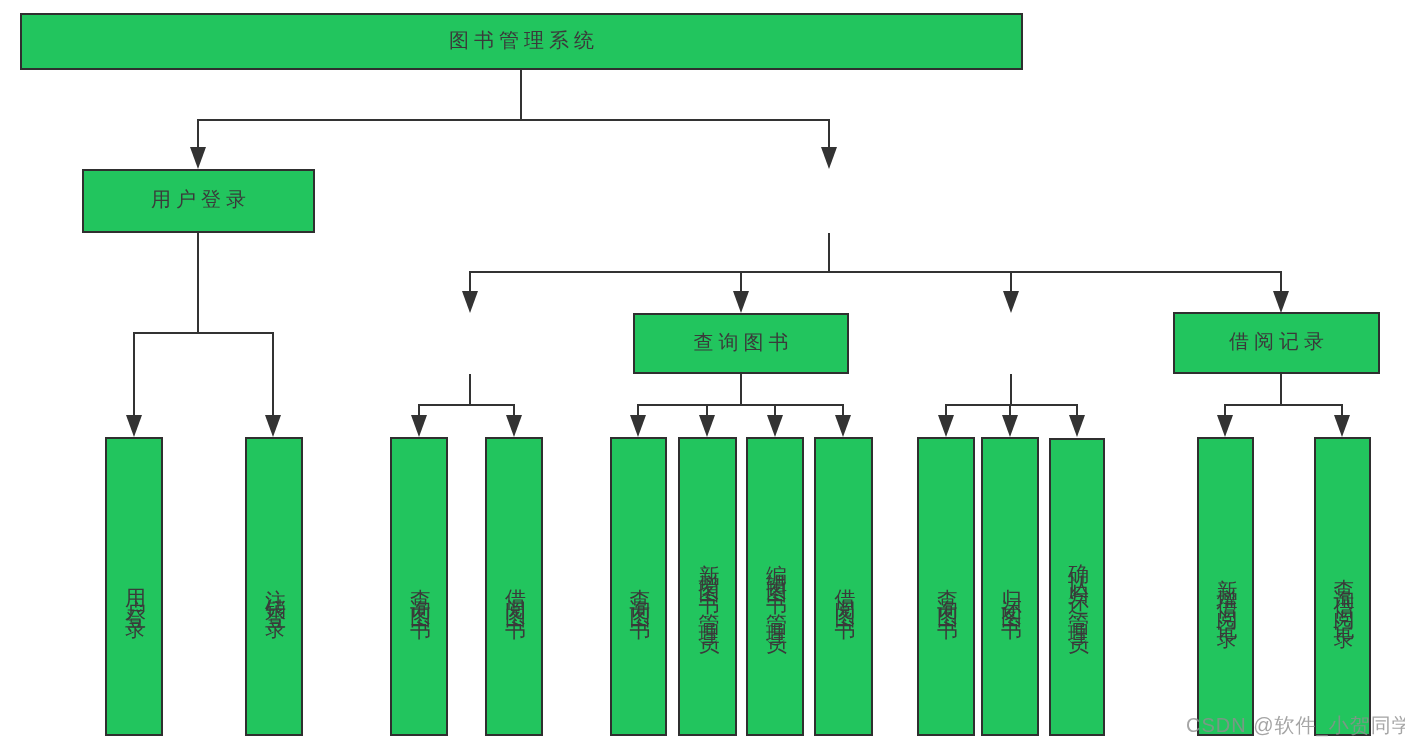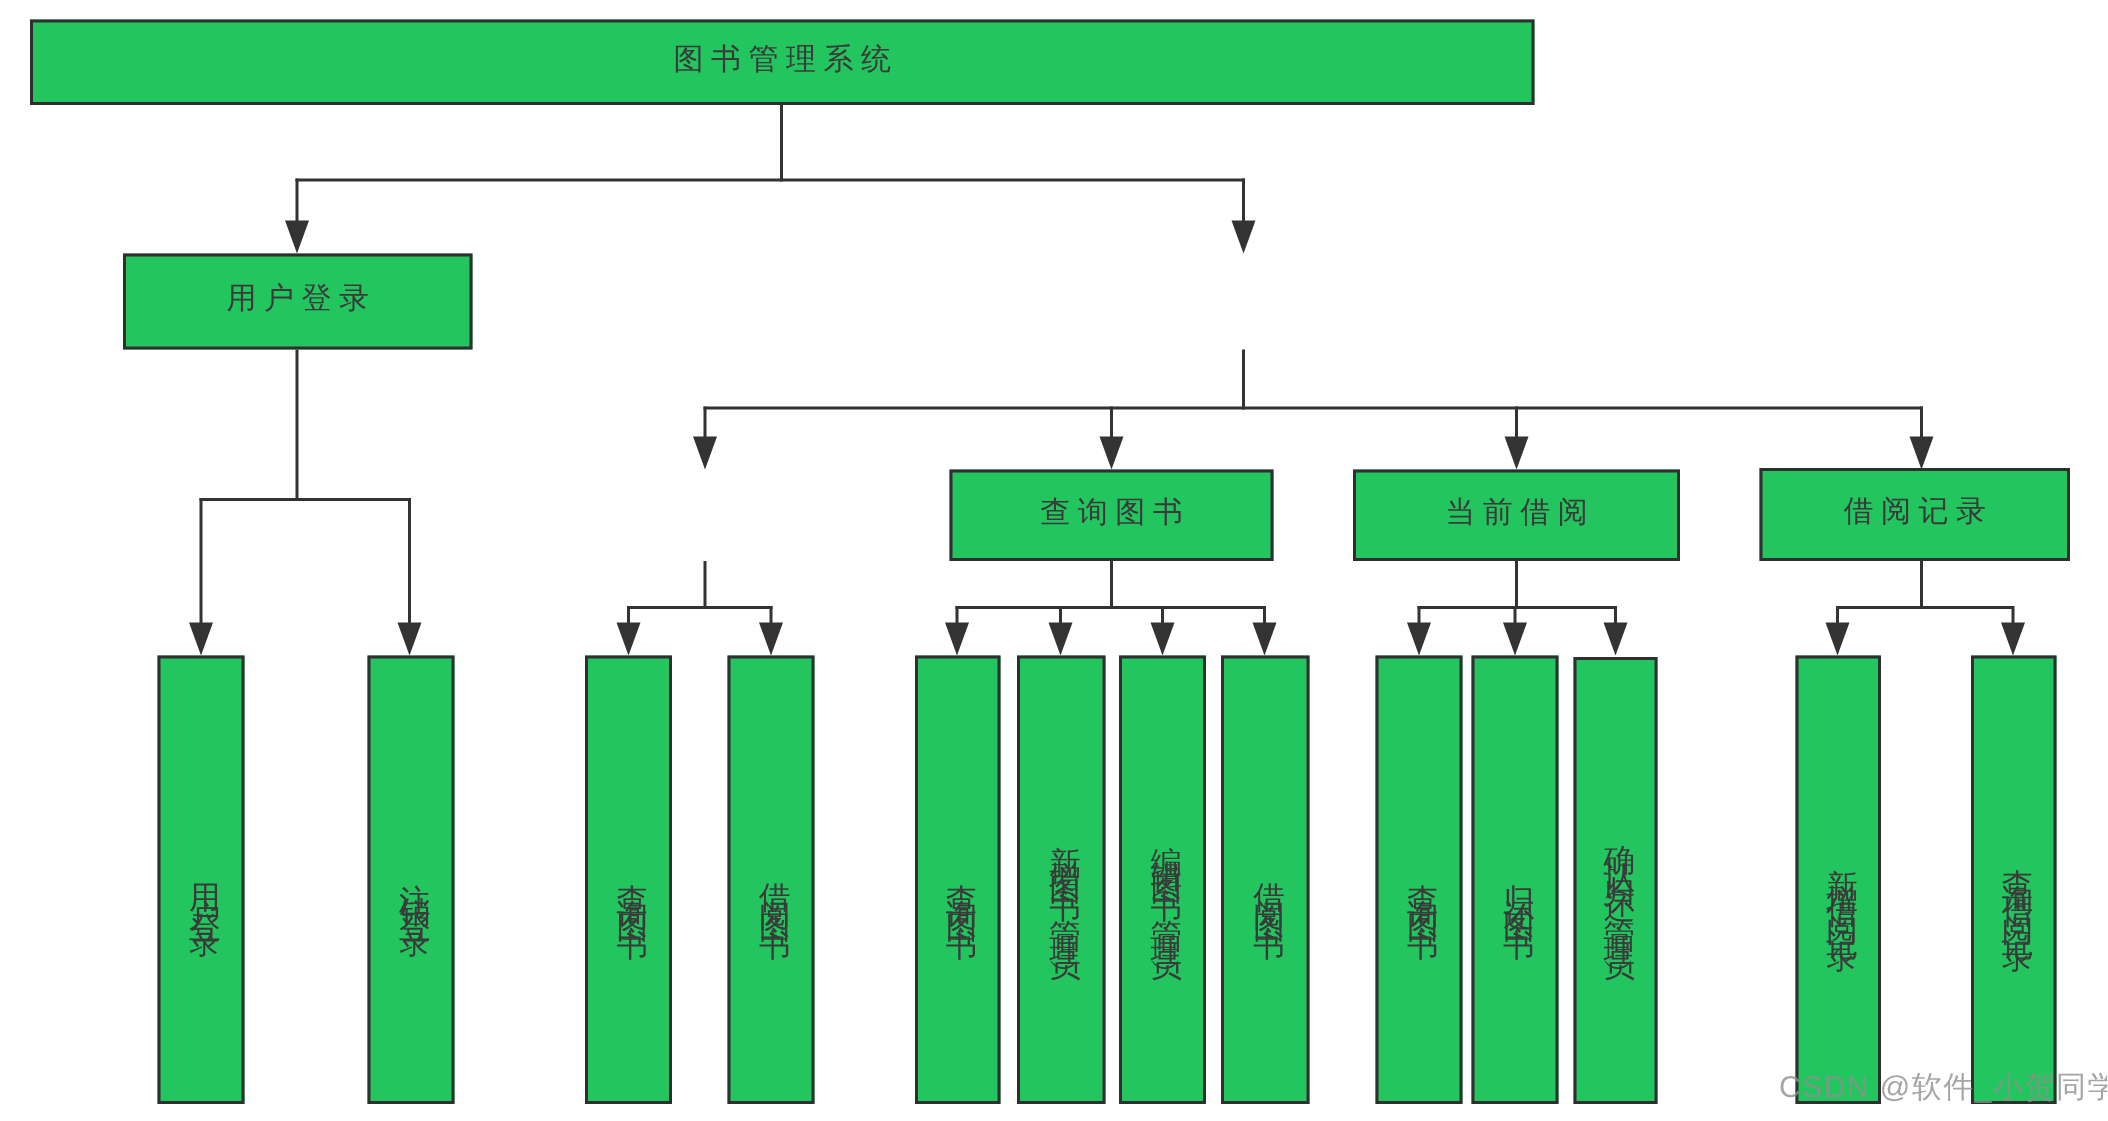--- a/index.html
+++ b/index.html
@@ -46,23 +46,20 @@
   <div class="box h" style="left:20px;top:13px;width:1003px;height:57px">
     <span>图书管理系统</span>
   </div>
 
   <div class="box h" style="left:82px;top:169px;width:233px;height:64px">
     <span>用户登录</span>
   </div>
 
   <div class="box h" style="left:633px;top:313px;width:216px;height:61px">
     <span>查询图书</span>
-  </div>
-  <div class="box h" style="left:902px;top:313px;width:218px;height:61px">
-    <span>当前借阅</span>
   </div>
   <div class="box h" style="left:1173px;top:312px;width:207px;height:62px">
     <span>借阅记录</span>
   </div>
 
   <div class="box v" style="left:105px;top:437px;width:58px;height:299px">
     <span>用户登录</span>
   </div>
   <div class="box v" style="left:245px;top:437px;width:58px;height:299px">
     <span>注销登录</span>

